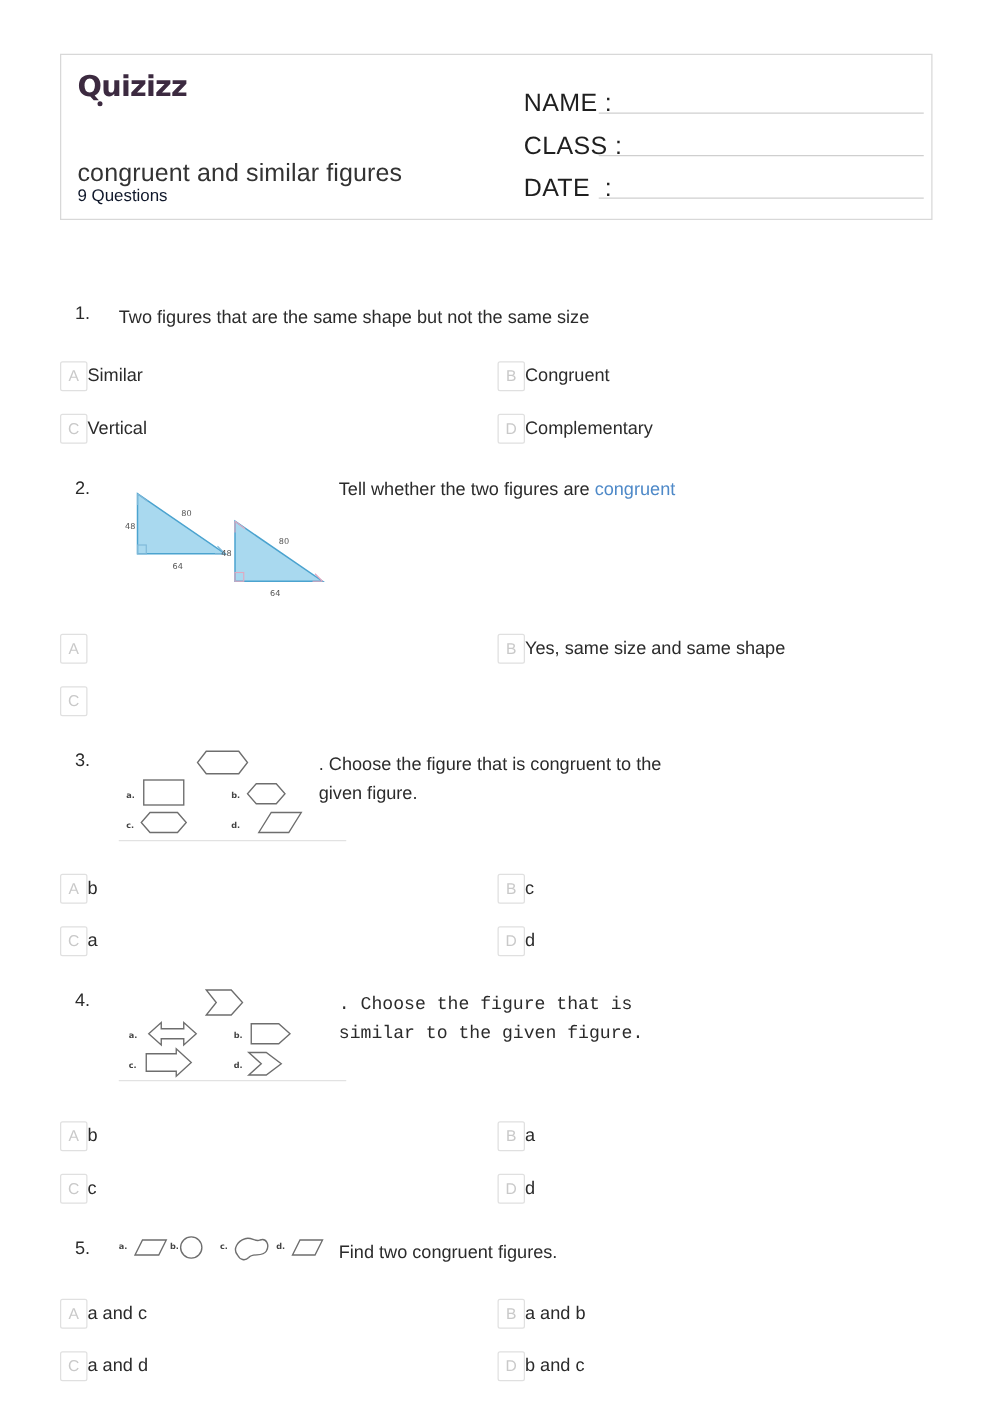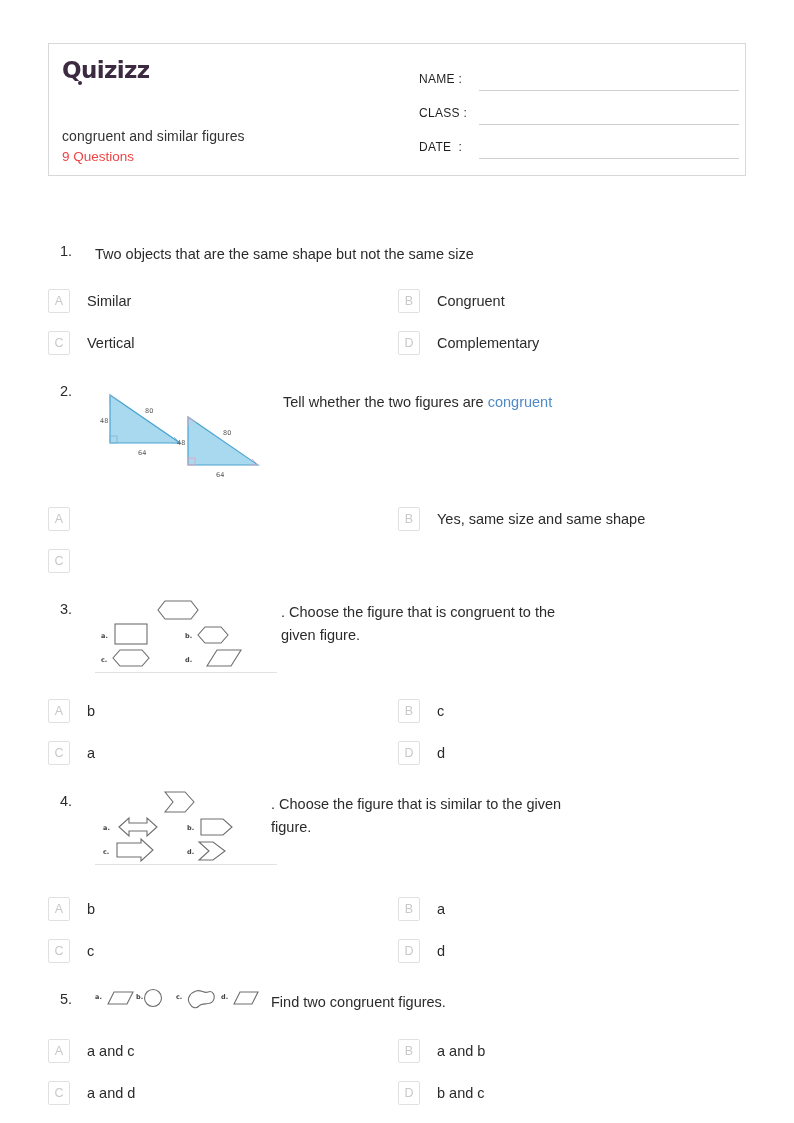--- a/index.html
+++ b/index.html
@@ -34,41 +34,41 @@
     line-height: 1;
   }
   .logo .dot {
     position: absolute;
     width: 4px; height: 4px; border-radius: 50%;
     background: #3c2a40;
     left: 16px; bottom: -3px;
   }
   .quiz-title {
     position: absolute; left: 13px; top: 84px;
-    font-size: 14px;
+    font-size: 20px;
     color: #333;
     letter-spacing: 0.1px;
   }
   .quiz-subtitle {
     position: absolute; left: 13px; top: 105px;
     font-size: 13.5px;
-    color: #ef4444;
+    color: #0f172a;
   }
   .header-right {
     position: absolute; left: 370px; top: 0; right: 0; height: 100%;
   }
   .field-row {
     position: absolute; left: 0; width: 332px; height: 24px;
   }
   .field-row.r1 { top: 28px; }
   .field-row.r2 { top: 62px; }
   .field-row.r3 { top: 96px; }
   .field-label {
     position: absolute; left: 0; top: 0;
-    font-size: 12px; color: #1f1f1f;
+    font-size: 20px; color: #1f1f1f;
     letter-spacing: 0.3px;
     white-space: pre;
   }
   .field-line {
     position: absolute; left: 60px; right: 12px; top: 18px;
     border-bottom: 1px solid #cfcfcf;
     height: 1px;
   }
 
   
@@ -94,21 +94,20 @@
   .opt-letter {
     width: 22px; height: 24px;
     border: 1px solid #e0e0e0;
     border-radius: 2px;
     color: #c9c9c9;
     font-size: 12.5px;
     display: flex; align-items: center; justify-content: center;
     flex: 0 0 auto;
   }
   .opt-text {
-    margin-left: 17px;
     font-size: 14.5px;
     color: #2b2b2b;
     white-space: nowrap;
   }
 
   
   .figure { position: absolute; }
   .fig-divider {
     position: absolute;
     border-bottom: 1px solid #e2e2e2;
@@ -139,21 +138,21 @@
       </div>
       <div class="field-row r3">
         <span class="field-label">DATE  :</span>
         <span class="field-line"></span>
       </div>
     </div>
   </div>
 
   <div class="question">
     <span class="q-num" style="top:243px;">1.</span>
-    <span class="q-text" style="left:95px; top:243px; width:600px;">Two objects that are the same shape but not the same size</span>
+    <span class="q-text" style="left:95px; top:243px; width:600px;">Two figures that are the same shape but not the same size</span>
   </div>
   <div class="opts">
     <div class="opt" style="left:48px; top:289px;">
       <span class="opt-letter">A</span>
       <span class="opt-text">Similar</span>
     </div>
     <div class="opt" style="left:398px; top:289px;">
       <span class="opt-letter">B</span>
       <span class="opt-text">Congruent</span>
     </div>
@@ -162,21 +161,21 @@
       <span class="opt-text">Vertical</span>
     </div>
     <div class="opt" style="left:398px; top:331px;">
       <span class="opt-letter">D</span>
       <span class="opt-text">Complementary</span>
     </div>
   </div>
 
   <div class="question">
     <span class="q-num" style="top:383px;">2.</span>
-    <span class="q-text" style="left:271px; top:391px; width:420px;margin-left:12px;"><span>Tell whether the two figures are </span><span class="hl">congruent</span></span>
+    <span class="q-text" style="left:271px; top:381px; width:420px;"><span>Tell whether the two figures are </span><span class="hl">congruent</span></span>
 
     <div class="figure" style="left:88px; top:385px; width:175px; height:95px;">
       <svg width="175" height="95" viewBox="0 0 175 95">
 
         <polygon points="22,10 22,58 92,58" fill="#a9d9ef" stroke="#4ba3cf" stroke-width="1.2"></polygon>
         <rect x="22" y="51" width="7" height="7" fill="none" stroke="#7fb8d8" stroke-width="0.9"></rect>
         <path d="M22,10 L22,19 M22,10 L30,16" fill="none" stroke="#7fb8d8" stroke-width="0.9"></path>
         <path d="M92,58 L84,58 M92,58 L86,52" fill="none" stroke="#7fb8d8" stroke-width="0.9"></path>
         <text x="12" y="38" font-family="DejaVu Sans, sans-serif" font-size="6.5" fill="#555">48</text>
         <text x="57" y="28" font-family="DejaVu Sans, sans-serif" font-size="6.5" fill="#555">80</text>
@@ -200,21 +199,21 @@
       <span class="opt-letter">B</span>
       <span class="opt-text">Yes, same size and same shape</span>
     </div>
     <div class="opt" style="left:48px; top:549px;">
       <span class="opt-letter">C</span>
     </div>
   </div>
 
   <div class="question">
     <span class="q-num" style="top:601px;">3.</span>
-    <span class="q-text" style="left:281px; top:601px; width:300px;">. Choose the figure that is congruent to the given figure.</span>
+    <span class="q-text" style="left:255px; top:601px; width:300px;">. Choose the figure that is congruent to the given figure.</span>
 
     <div class="figure" style="left:95px; top:596px; width:182px; height:82px;">
       <svg width="182" height="82" viewBox="0 0 182 82">
         <g fill="none" stroke="#6e6e6e" stroke-width="1.1">
 
           <polygon points="70,5 96,5 103,14 96,23 70,23 63,14"></polygon>
 
           <rect x="20" y="28" width="32" height="20"></rect>
 
           <polygon points="110,31 126,31 133,39 126,47 110,47 103,39"></polygon>
@@ -247,21 +246,21 @@
       <span class="opt-text">a</span>
     </div>
     <div class="opt" style="left:398px; top:741px;">
       <span class="opt-letter">D</span>
       <span class="opt-text">d</span>
     </div>
   </div>
 
   <div class="question">
     <span class="q-num" style="top:793px;">4.</span>
-    <span class="q-text" style="left:271px; top:793px; width:300px;">. Choose the figure that is similar to the given figure.</span>
+    <span class="q-text" style="left:271px; top:793px; width:300px;font-family:Liberation Mono, monospace;">. Choose the figure that is similar to the given figure.</span>
 
     <div class="figure" style="left:95px; top:788px; width:182px; height:82px;">
       <svg width="182" height="82" viewBox="0 0 182 82">
         <g fill="none" stroke="#6e6e6e" stroke-width="1.1">
 
           <polygon points="70,4 90,4 99,14 90,24 70,24 78,14"></polygon>
 
           <polygon points="24,39 34,30 34,35 52,35 52,30 62,39 52,48 52,43 34,43 34,48"></polygon>
 
           <polygon points="106,31 128,31 137,39 128,47 106,47"></polygon>

